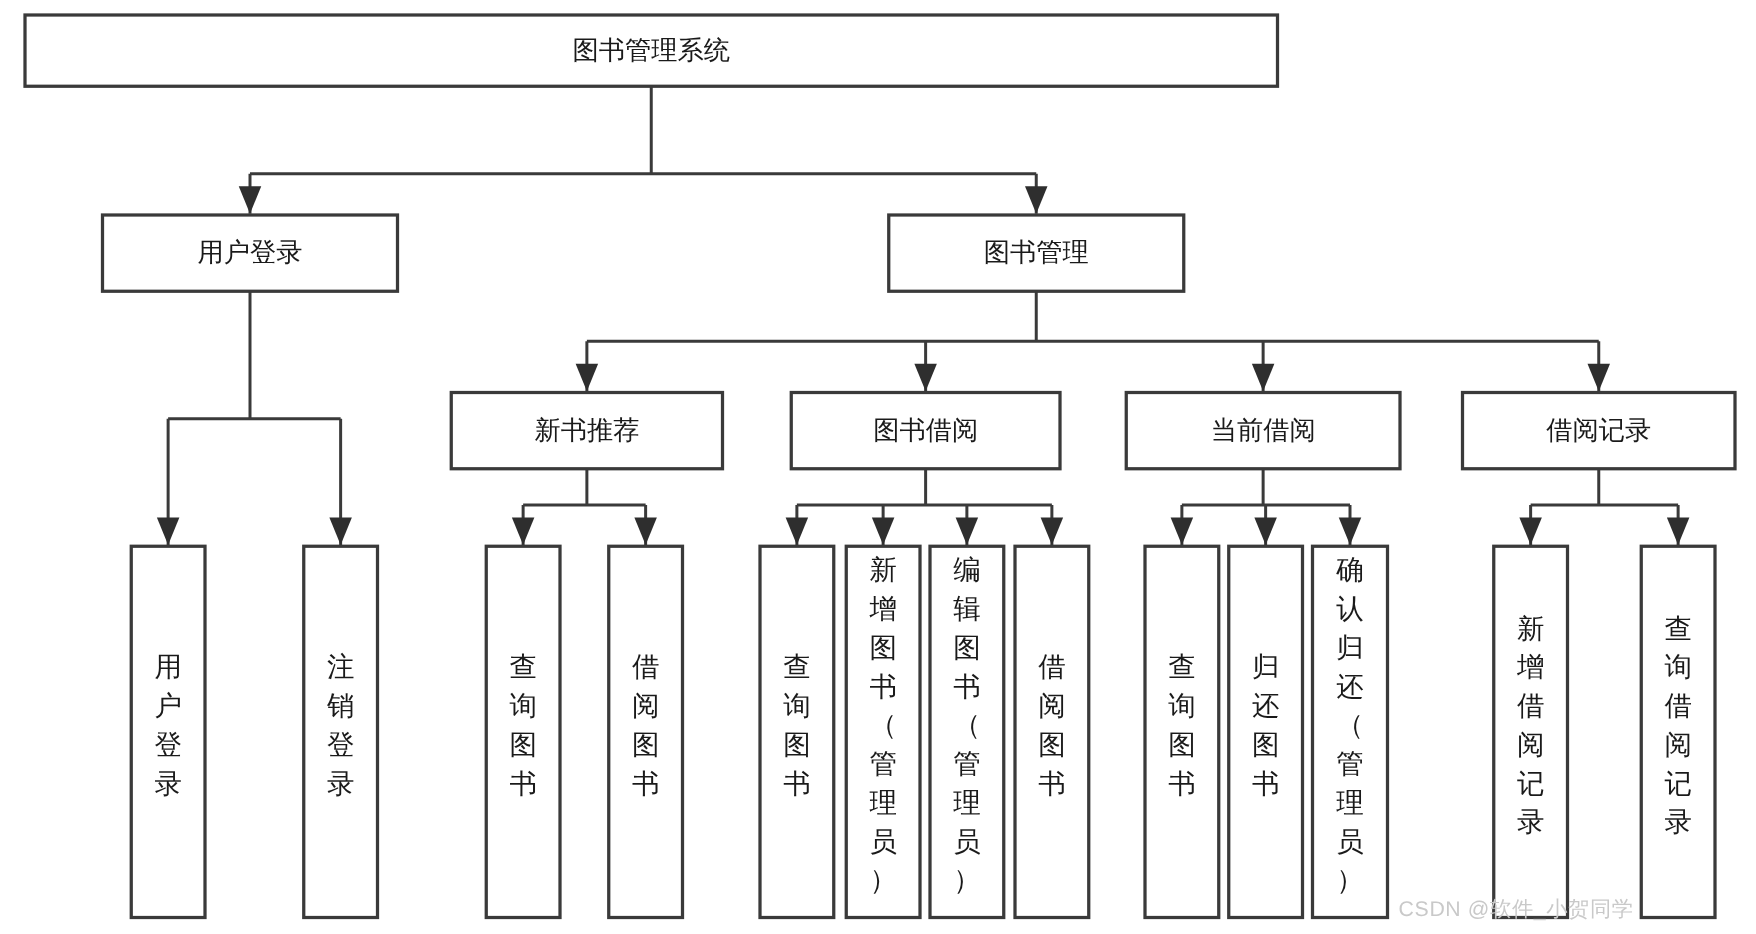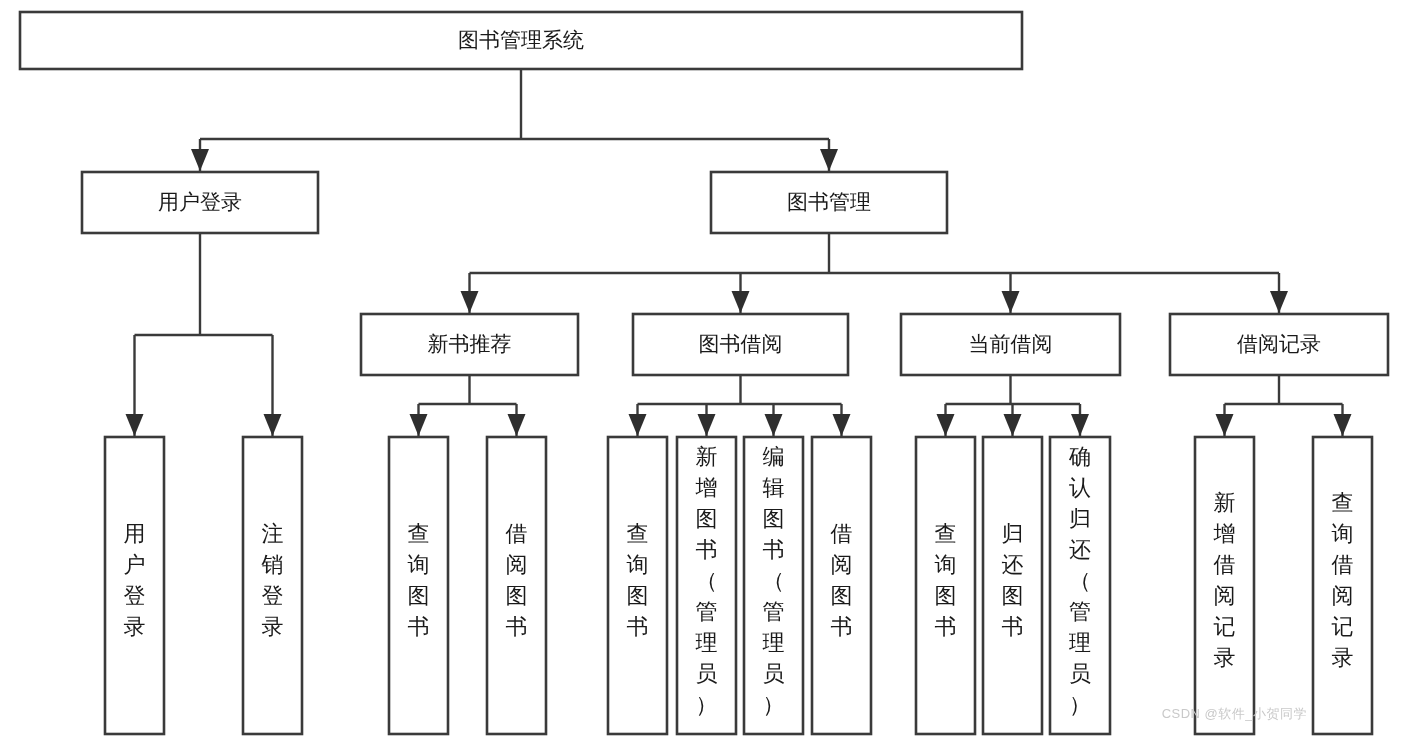--- a/index.html
+++ b/index.html
@@ -39,23 +39,23 @@
     stroke-width: 2.4;
     fill: none;
   }
   .arrow-head {
     fill: #2e2e2e;
     stroke: none;
   }
   .watermark {
     position: absolute;
     right: 8px;
-    bottom: 24px;
+    bottom: 8px;
     font-family: "Liberation Sans", "DejaVu Sans", sans-serif;
-    font-size: 13px;
+    font-size: 17px;
     color: #c9c9c9;
     white-space: nowrap;
     letter-spacing: 0.5px;
   }
 </style>
 </head>
 <body>
 
 <div id="diagram-root">
   <svg id="diagram-svg" width="1405" height="747" viewBox="0 0 1405 747" xmlns="http://www.w3.org/2000/svg">

